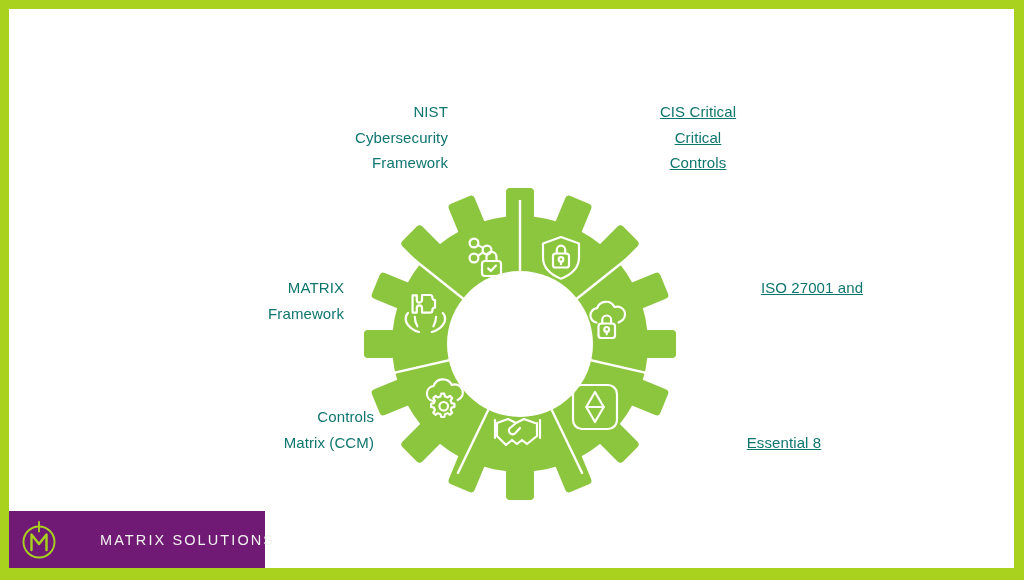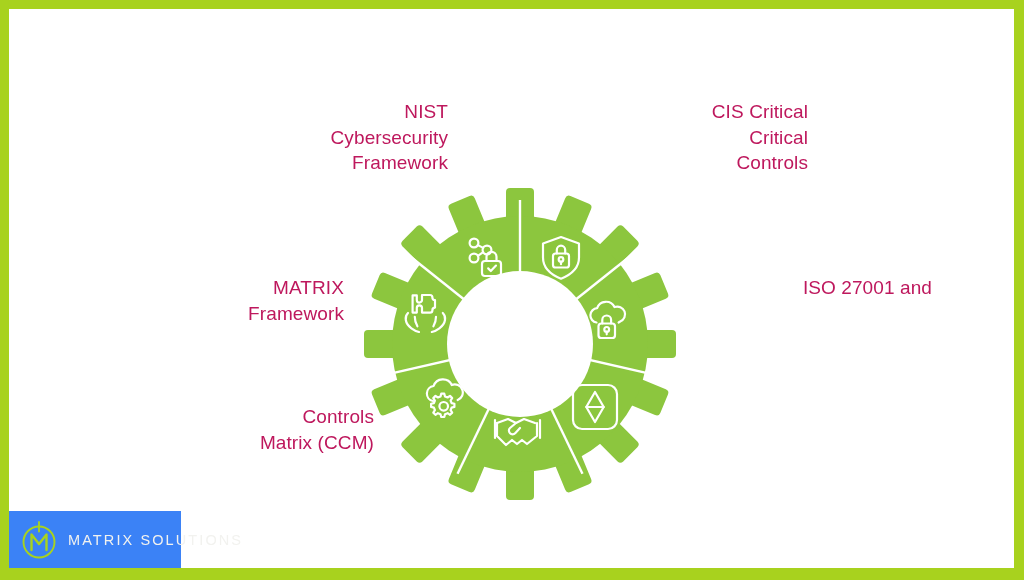--- a/index.html
+++ b/index.html
@@ -51,47 +51,48 @@
     left: 362px;
     top: 186px;
     width: 316px;
     height: 316px;
   }
   #gear-svg { display: block; width: 316px; height: 316px; }
 
   
   .label {
     position: absolute;
-    color: #be185d;
-    font-size: 19px;
+    color: #0f766e;
+    font-size: 15px;
     line-height: 25.5px;
     letter-spacing: 0.1px;
   }
   .label-right-align { text-align: right; }
-  .label-left-align  { text-align: right; }
+  .label-left-align  { text-align: center; text-decoration: underline; }
   .label-center      { text-align: center; }
 
   #label-nist      { left: 238px; top: 99px;  width: 210px; }
   #label-cis       { left: 588px; top: 99px;  width: 220px; }
   #label-iso       { left: 692px; top: 275px; width: 240px; }
   #label-essential { left: 664px; top: 430px; width: 240px; }
   #label-soc2      { left: 424px; top: 517px; width: 186px; }
   #label-csa       { left: 188px; top: 404px; width: 186px; }
   #label-cobit     { left: 162px; top: 275px; width: 182px; }
 
   
   #logo-box {
     position: absolute;
     left: 9px;
     top: 511px;
-    width: 172px;
+    width: 256px;
     height: 57px;
-    background: #3b82f6;
+    background: #701a75;
     display: flex;
     align-items: center;
+    gap: 32px;
   }
   #logo-mark {
     width: 44px;
     height: 44px;
     margin-left: 8px;
     flex: 0 0 auto;
   }
   #logo-text {
     color: #f2f2ef;
     font-size: 14.5px;
@@ -255,20 +256,23 @@
   <div class="label label-left-align" id="label-cis">
     <div>CIS Critical</div>
     <div>Critical</div>
     <div>Controls</div>
   </div>
 
   <div class="label label-left-align" id="label-iso">
     <div>ISO 27001 and</div>
   </div>
 
+  <div class="label label-left-align" id="label-essential">
+    <div>Essential 8</div>
+  </div>
 
 
   <div class="label label-right-align" id="label-csa">
     <div>Controls</div>
     <div>Matrix (CCM)</div>
   </div>
 
   <div class="label label-right-align" id="label-cobit">
     <div>MATRIX</div>
     <div>Framework</div>

